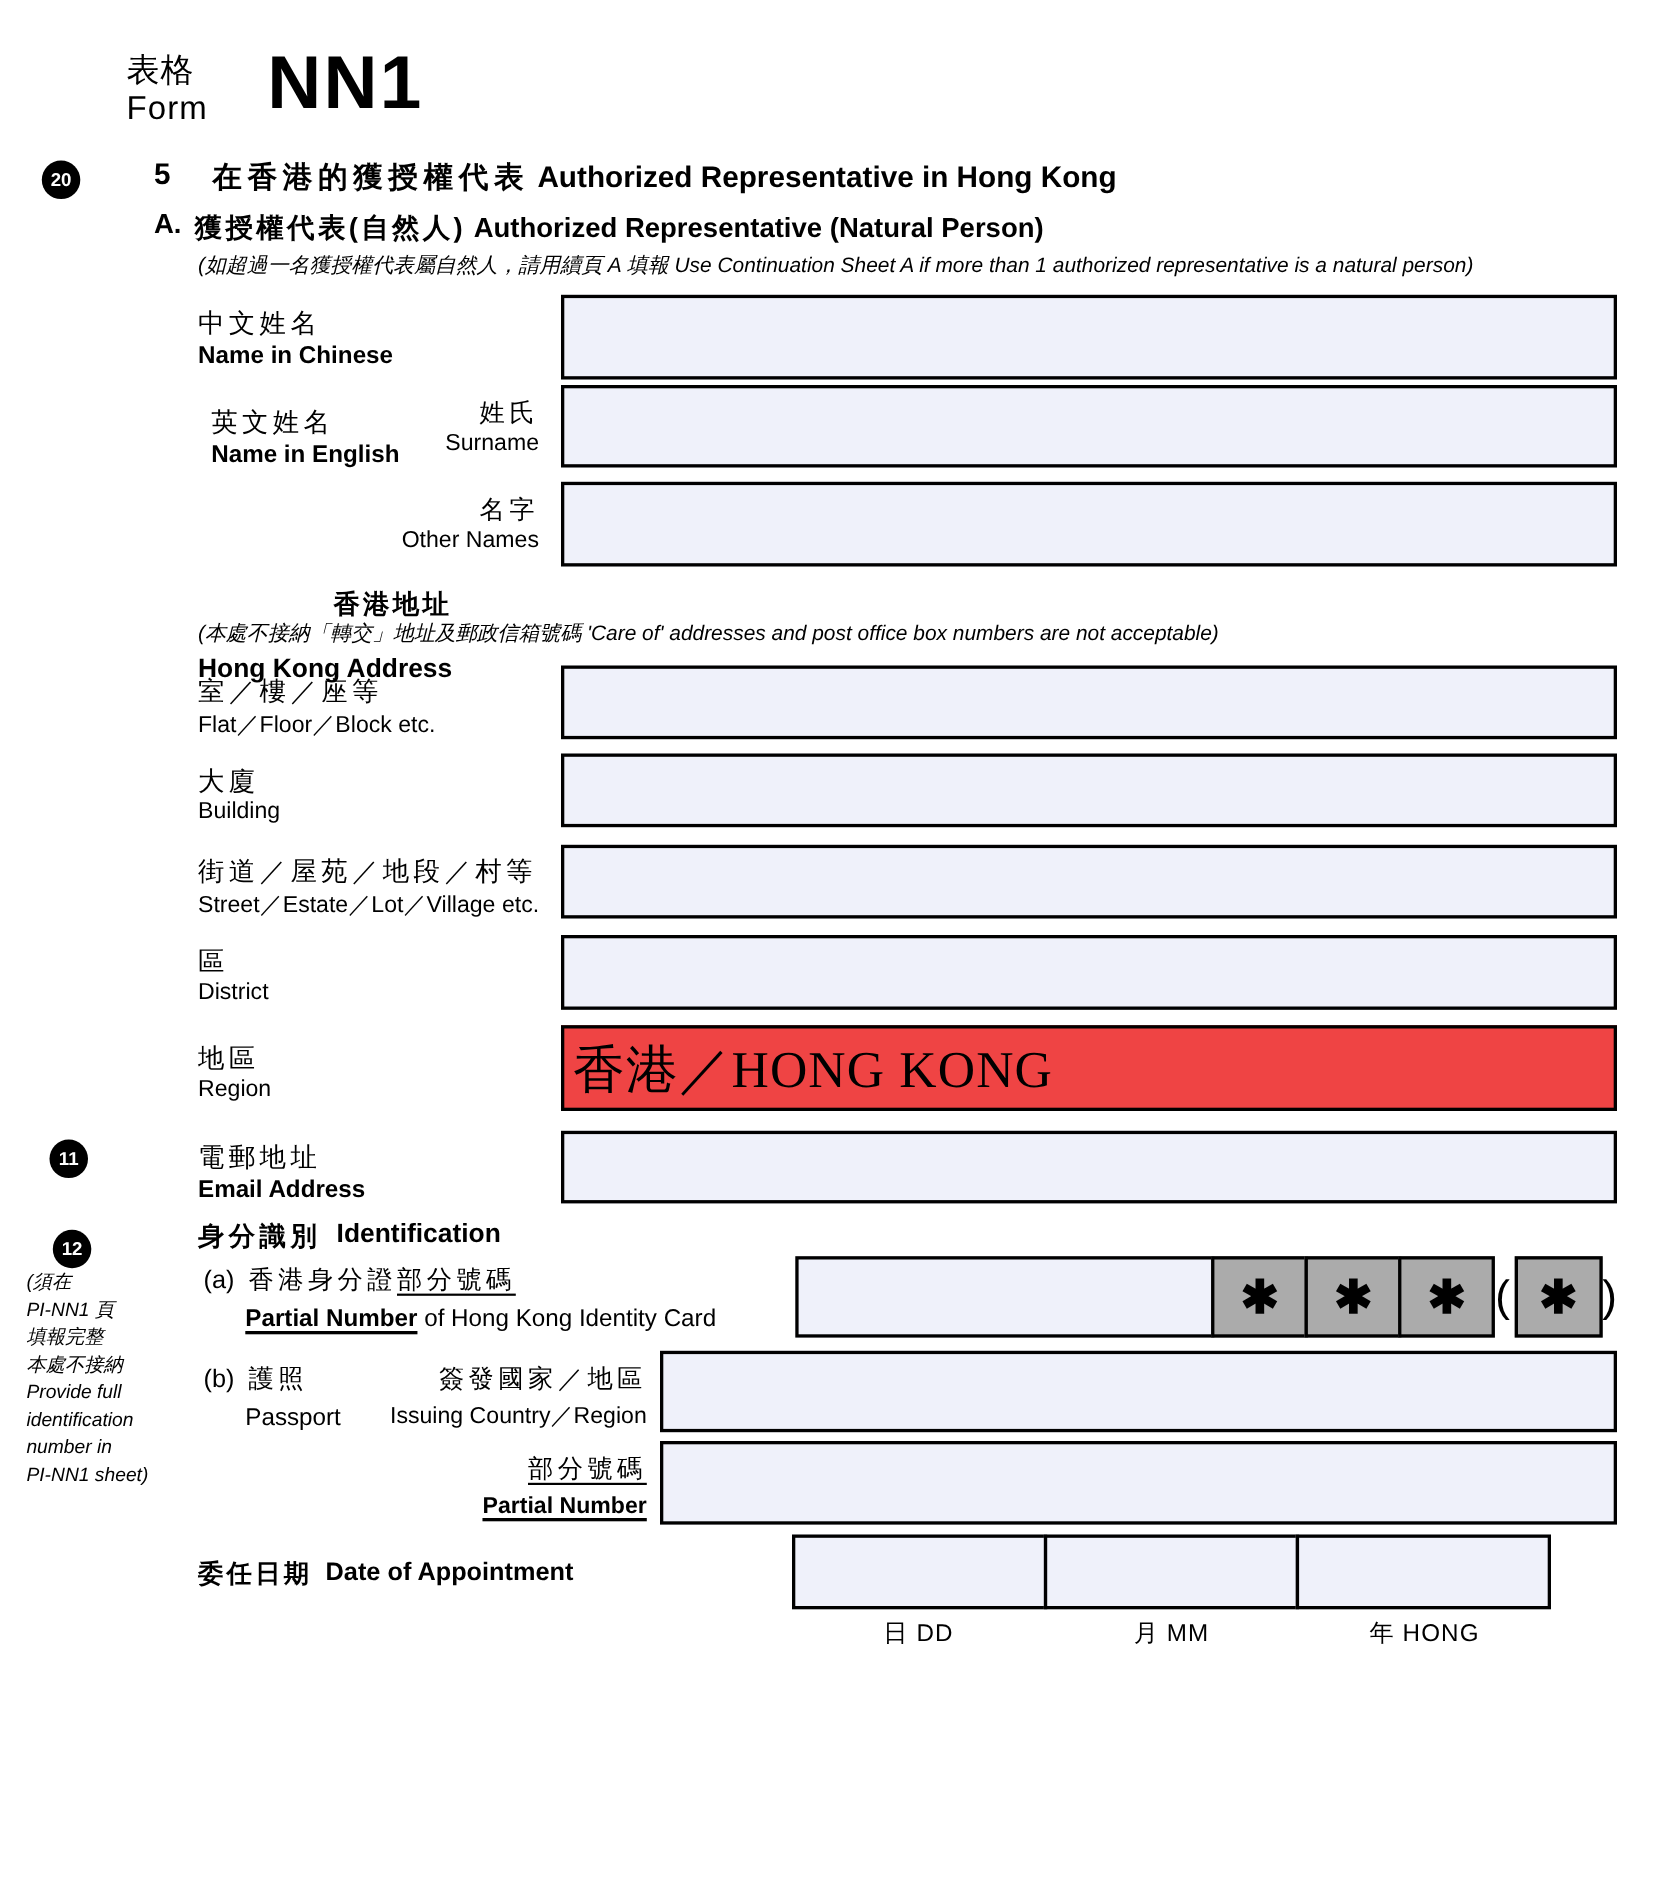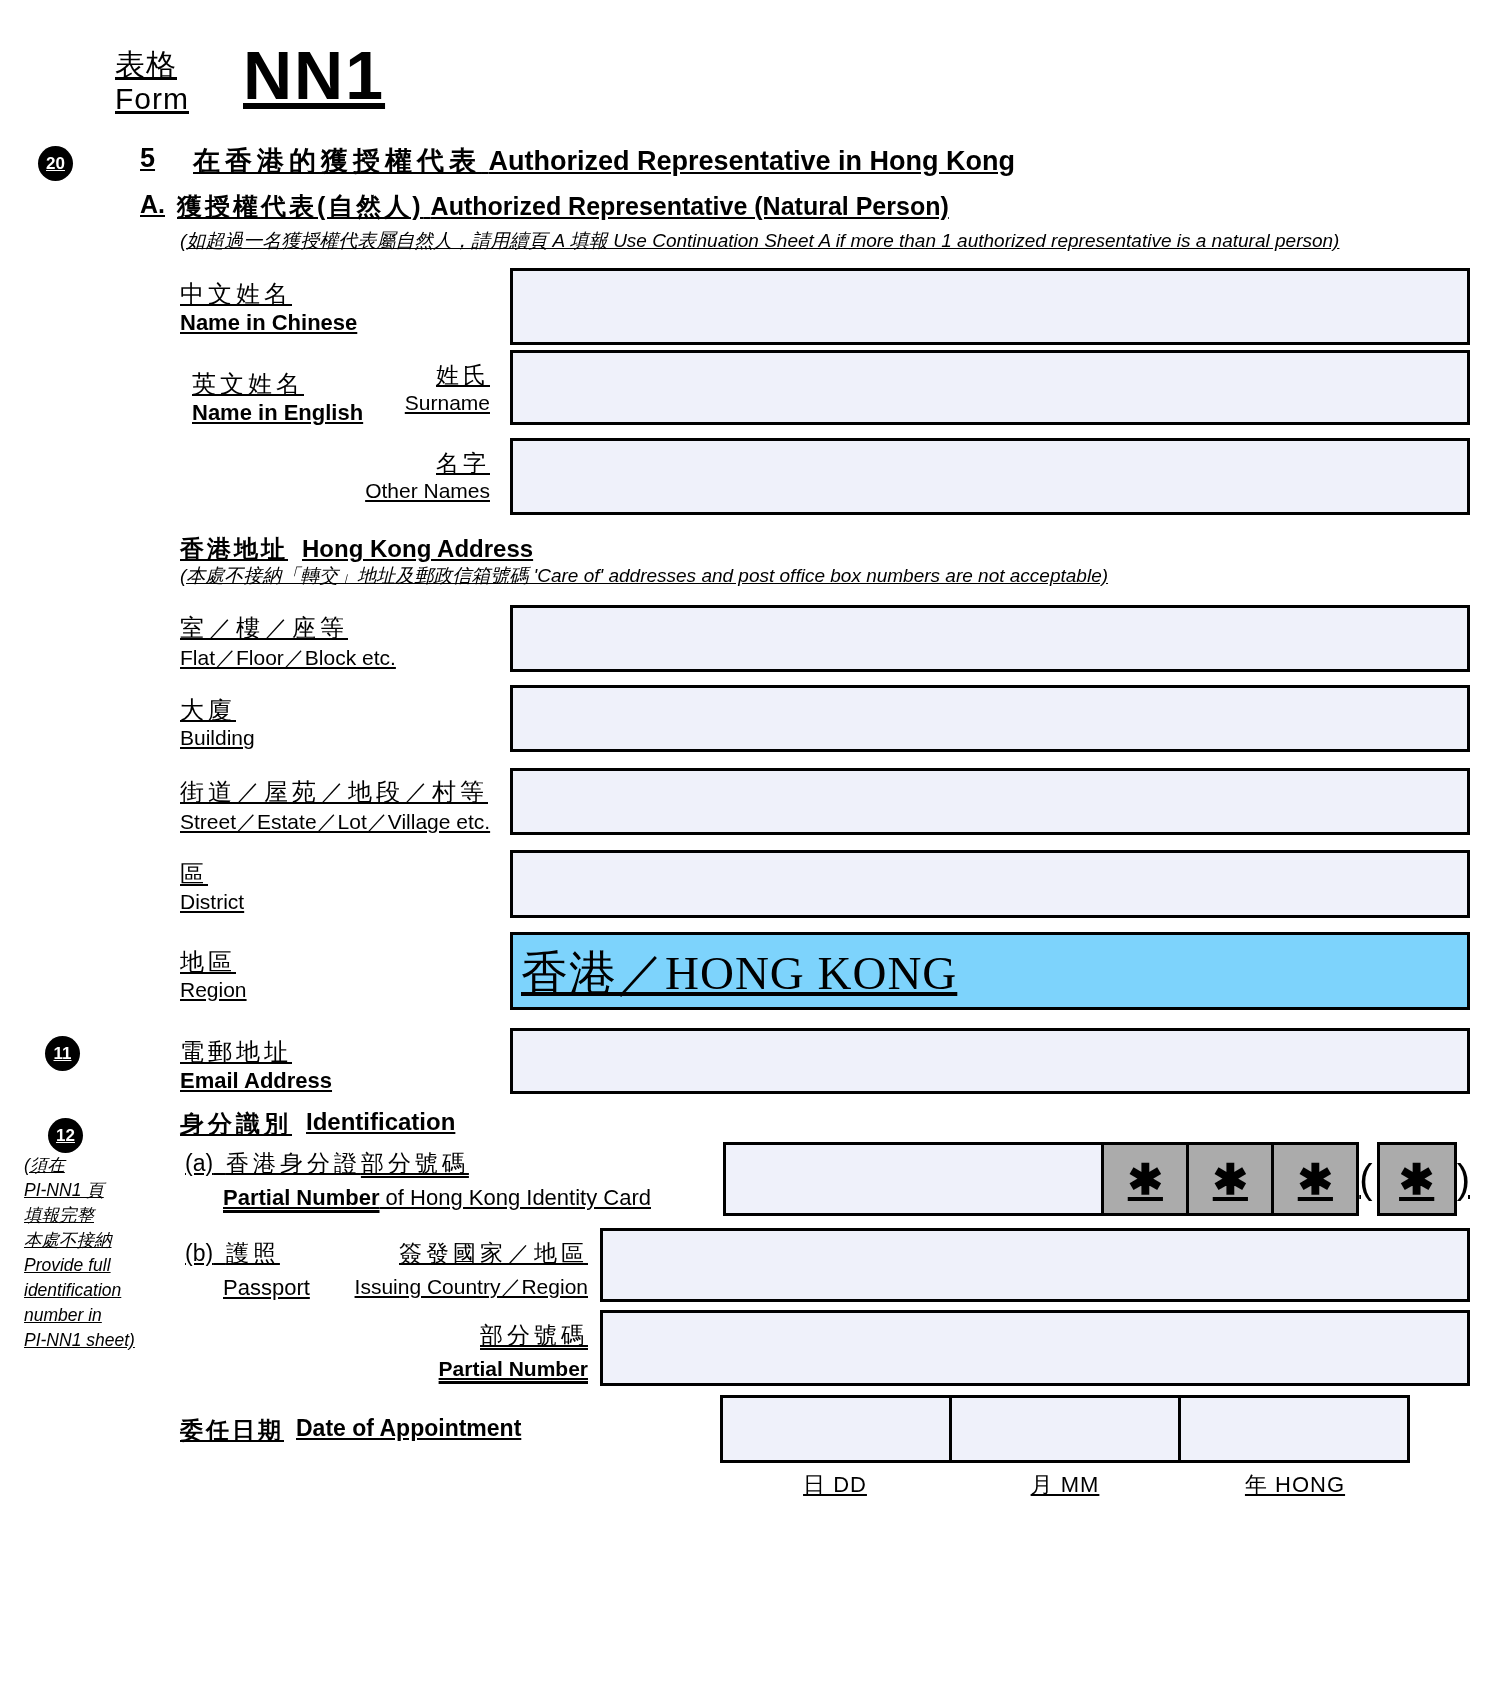--- a/index.html
+++ b/index.html
@@ -3,21 +3,21 @@
 <meta charset="utf-8">
 <style>
   * { margin:0; padding:0; box-sizing:border-box; }
   html,body { background:#ffffff; }
   body {
     width:1508px; height:1708px;
     position:relative;
     font-family:"Liberation Sans", sans-serif;
     color:#000;
   }
-  .abs { position:absolute;text-decoration:underline; }
+  .abs { position:absolute; }
 
   
   .form-word { font-size:30px; line-height:34px; letter-spacing:1px; }
   .form-code { font-size:68px; font-weight:bold; letter-spacing:2px; }
 
   
   .badge {
     width:35px; height:35px; border-radius:50%;
     background:#000; color:#fff;
     display:flex; align-items:center; justify-content:center;
@@ -31,26 +31,26 @@
   .suba-head .zh { letter-spacing:3px; }
   .italic-note { font-size:19px; font-style:italic; }
 
   
   .lbl-zh { font-size:24px; letter-spacing:4px; }
   .lbl-en { font-size:22px; font-weight:bold; }
   .sub-zh { font-size:23px; letter-spacing:4px; }
   .sub-en { font-size:21px; }
   .right-stack { text-align:right; }
 
-  .addr-head { font-size:24px; font-weight:bold; display:flex; gap:14px; align-items:center; }
+  .addr-head { font-size:24px; font-weight:bold; display:flex; gap:29px; align-items:flex-end;flex-direction:column; }
   .addr-head .zh { letter-spacing:3px; }
 
   
   .input-box { background:#EFF1FA; border:3px solid #000; }
-  .white-box { background:#7dd3fc; border:3px solid #000; }
+  .white-box { background:#ef4444; border:3px solid #000; }
   .gray-cell {
     background:#ABABAB; border:3px solid #000;
     display:flex; align-items:center; justify-content:center;
     font-size:42px; font-weight:bold;
   }
   .region-value {
     font-family:"Liberation Serif", serif;
     font-size:47px; letter-spacing:1px;
     padding:8px 0 0 8px; line-height:60px;
   }

